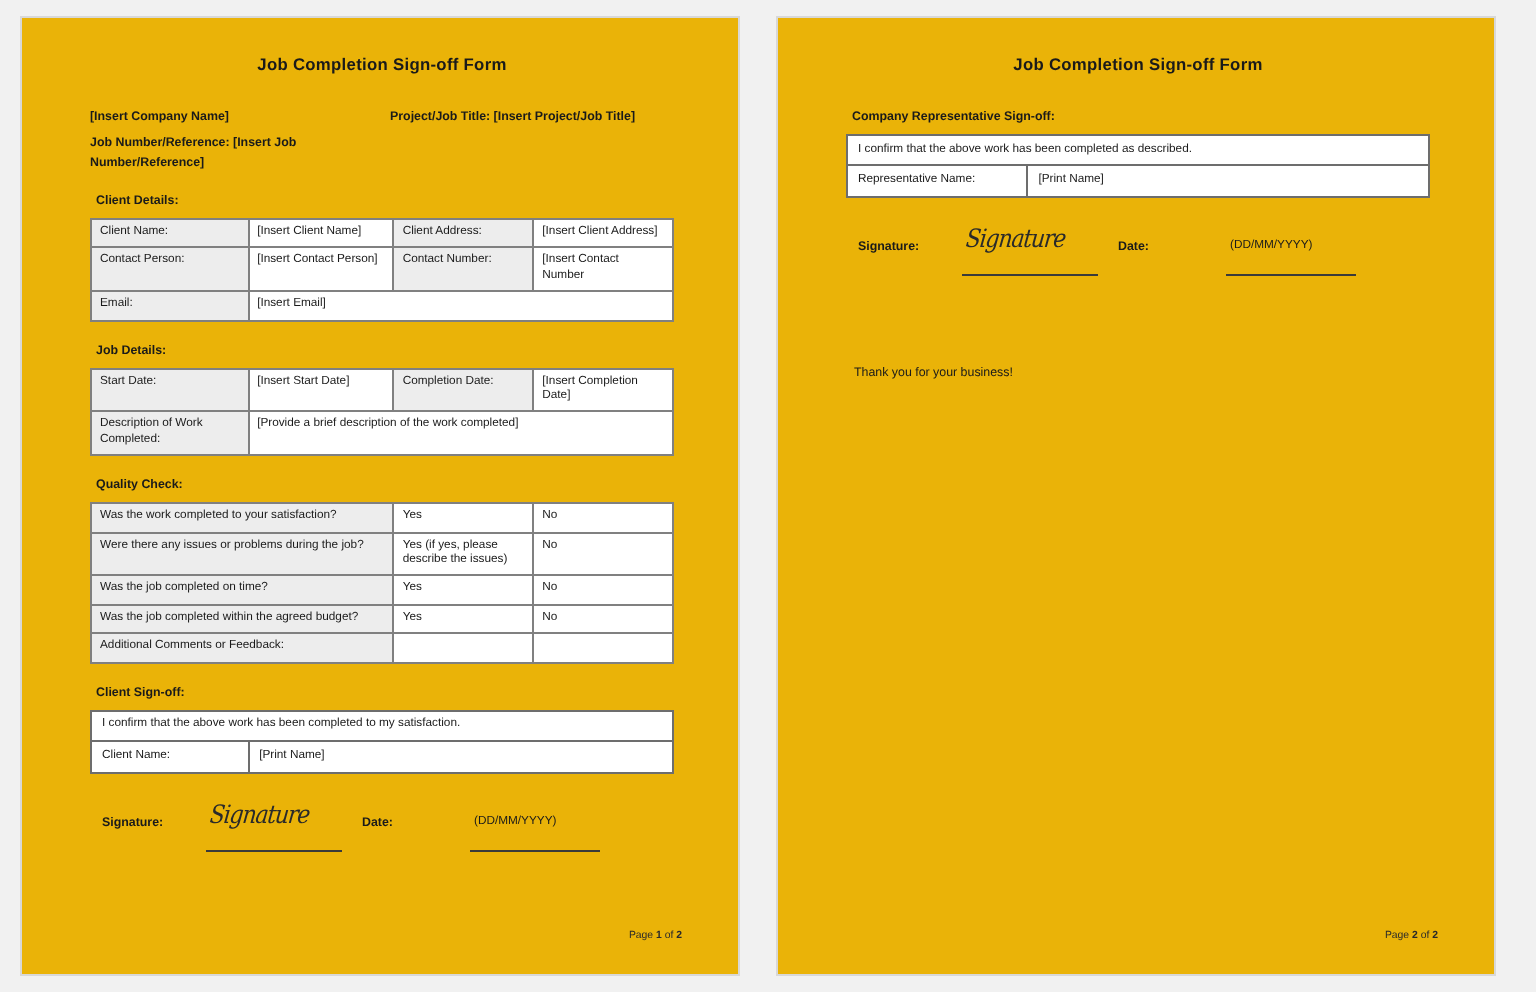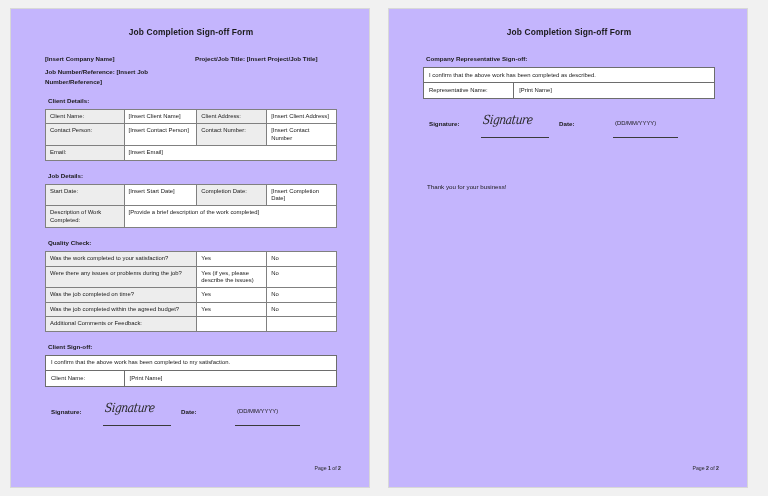--- a/index.html
+++ b/index.html
@@ -19,21 +19,21 @@
     height: 496px;
     display: flex;
     gap: 18px;
     padding: 8px 10px;
     box-sizing: border-box;
   }
   .page {
     position: relative;
     width: 360px;
     height: 480px;
-    background: #c4b5fd;
+    background: #eab308;
     border: 1px solid #d8d8d8;
     box-sizing: border-box;
     overflow: hidden;
   }
   .page-inner {
     position: absolute;
     left: 34px;
     top: 18px;
     width: 292px;
   }

